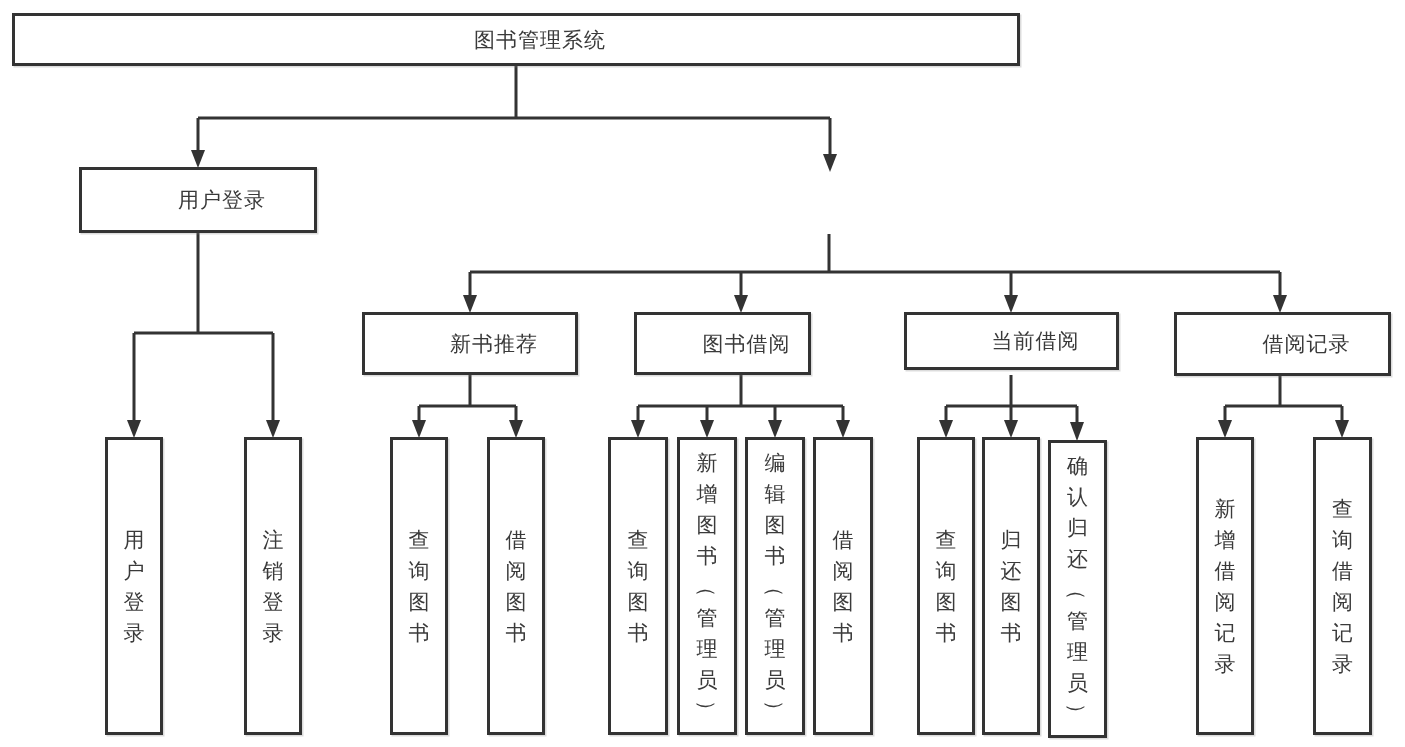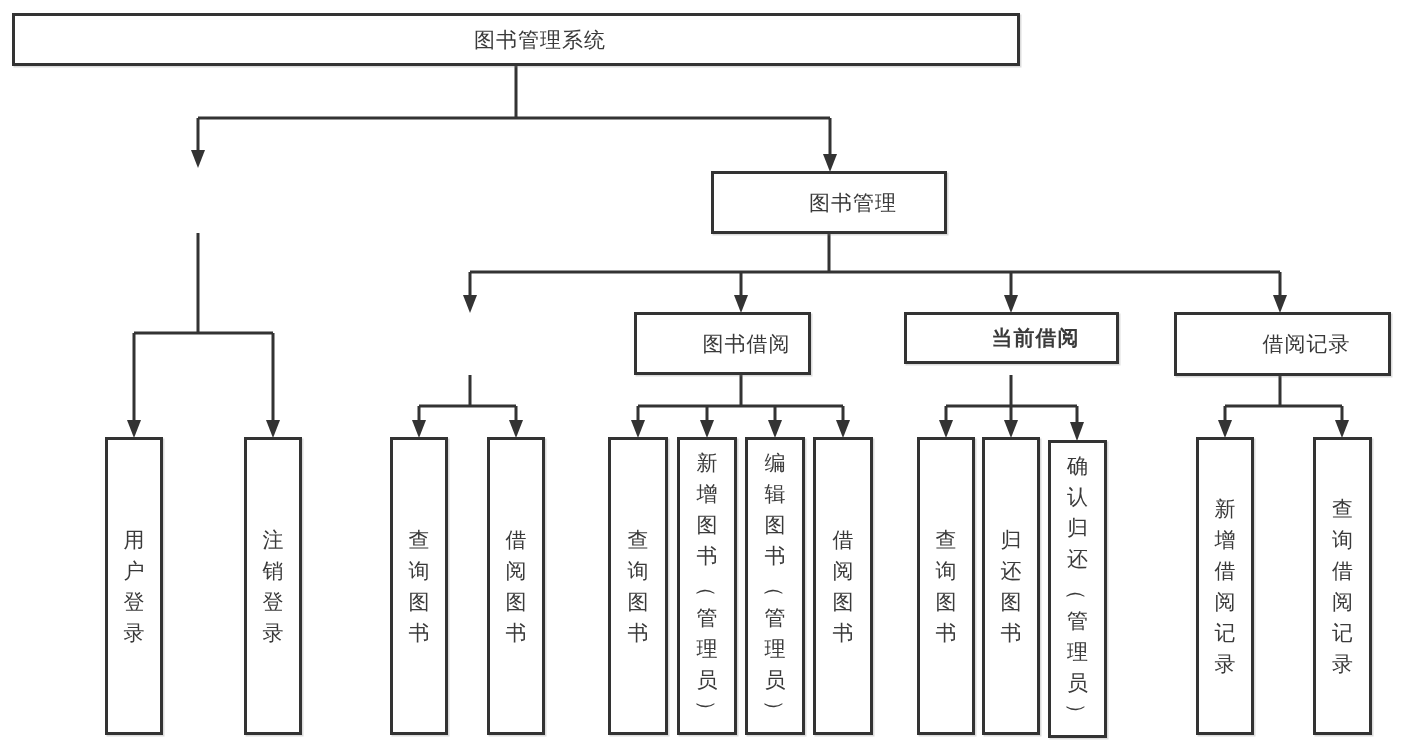--- a/index.html
+++ b/index.html
@@ -100,28 +100,31 @@
     <g fill="#333333" stroke="none">
       <path d="M1218 420 L1232 420 L1225 438 Z"></path>
       <path d="M1335 420 L1349 420 L1342 438 Z"></path>
     </g>
   </svg>
 
   <div class="node h" style="left:12px;top:13px;width:1008px;height:53px;">
     <span>图书管理系统</span>
   </div>
 
-  <div class="node h" style="left:711px;top:171px;width:236px;height:63px;">
-    <span>图书管理</span>
-  </div>
-
+  <div class="node h" style="left:79px;top:167px;width:238px;height:66px;">
+    <span>用户登录</span>
+  </div>
+
+  <div class="node h" style="left:362px;top:312px;width:216px;height:63px;">
+    <span>新书推荐</span>
+  </div>
   <div class="node h" style="left:634px;top:312px;width:177px;height:63px;">
     <span>图书借阅</span>
   </div>
-  <div class="node h" style="left:904px;top:312px;width:215px;height:52px;font-weight:bold;">
+  <div class="node h" style="left:904px;top:312px;width:215px;height:58px;">
     <span>当前借阅</span>
   </div>
   <div class="node h" style="left:1174px;top:312px;width:217px;height:64px;">
     <span>借阅记录</span>
   </div>
 
   <div class="node" style="left:105px;top:437px;width:58px;height:298px;">
     <span class="v-label">
         <span>用</span>
         <span>户</span>

